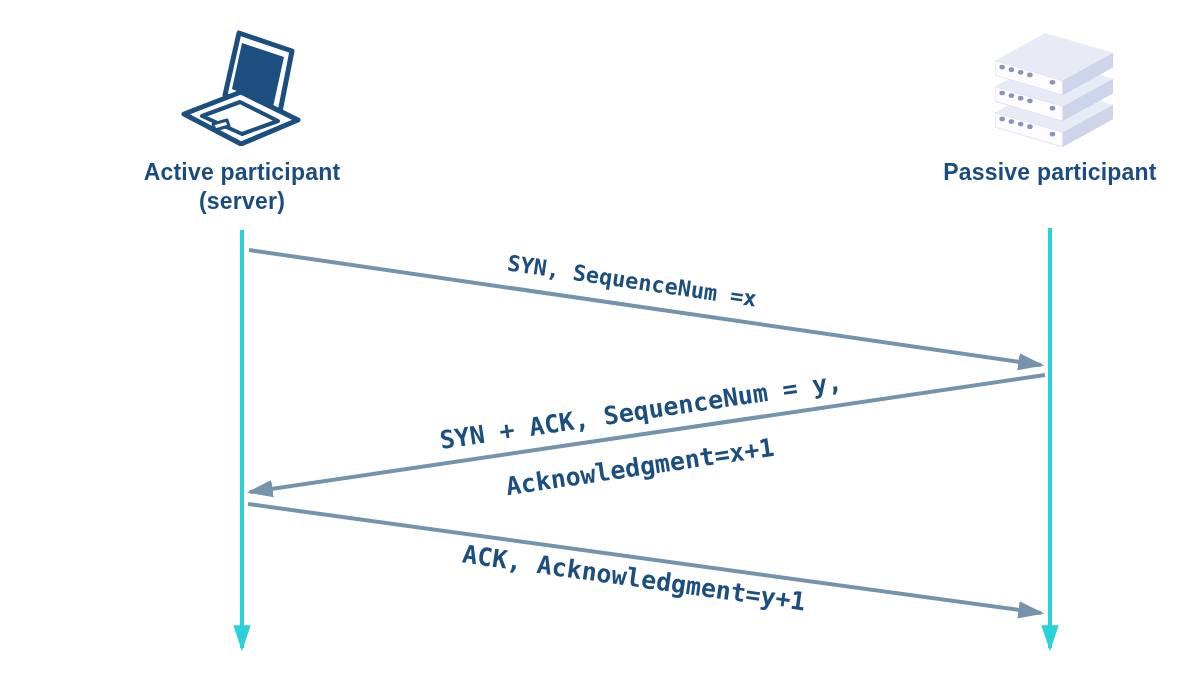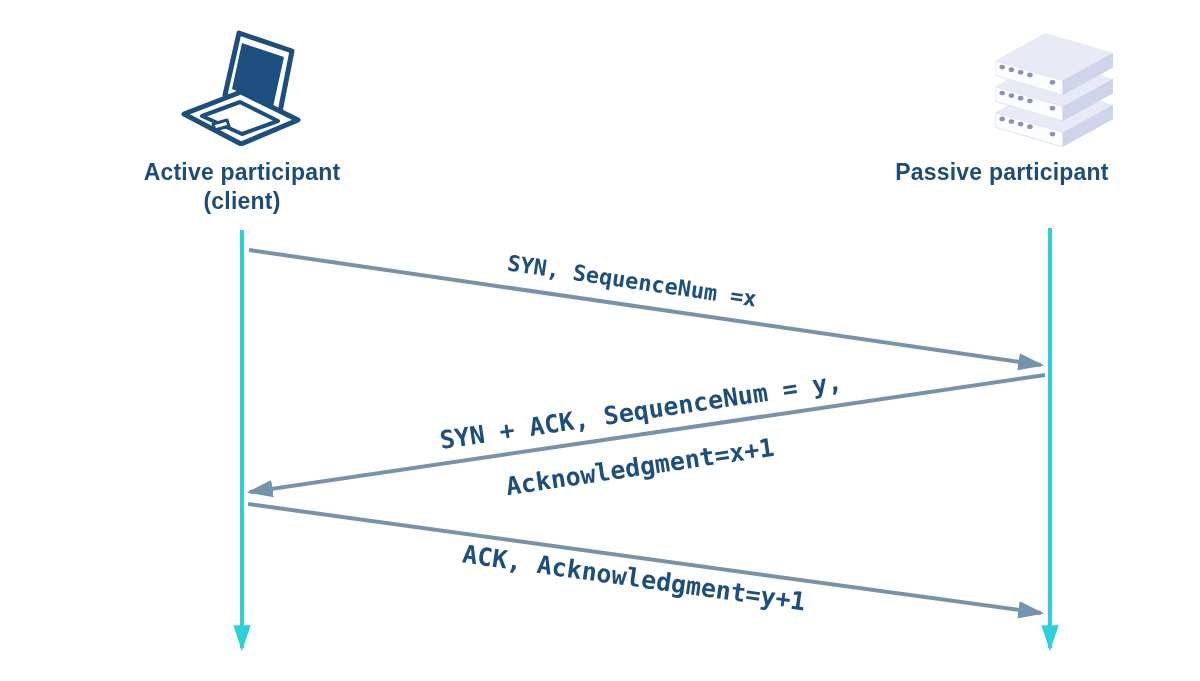--- a/index.html
+++ b/index.html
@@ -76,23 +76,23 @@
           <circle cx="25" cy="13.5" r="2.7"></circle>
             <circle cx="34" cy="16.5" r="2.7"></circle>
           <circle cx="56" cy="25" r="2.7"></circle>
         </g>
       </g>
     </g>
   </svg>
 
   <div class="participant-label" style="left:47px;top:158px;">
     <div>Active participant</div>
-    <div>(client)</div>
+    <div>(server)</div>
   </div>
-  <div class="participant-label" style="left:807px;top:158px;">
+  <div class="participant-label" style="left:855px;top:158px;">
     <div>Passive participant</div>
   </div>
 
   <svg class="wires" width="1200" height="681" viewBox="0 0 1200 681">
     <defs>
       <marker id="headSlate" markerUnits="userSpaceOnUse" markerWidth="26" markerHeight="18" viewBox="0 0 24 16" refX="21" refY="8" orient="auto">
         <path d="M0,0 L24,8 L0,16 Z" fill="#7593ad"></path>
       </marker>
       <marker id="headCyan" markerUnits="userSpaceOnUse" markerWidth="26" markerHeight="18" viewBox="0 0 24 16" refX="21" refY="8" orient="auto">
         <path d="M0,0 L24,8 L0,16 Z" fill="#2bd1d8"></path>

